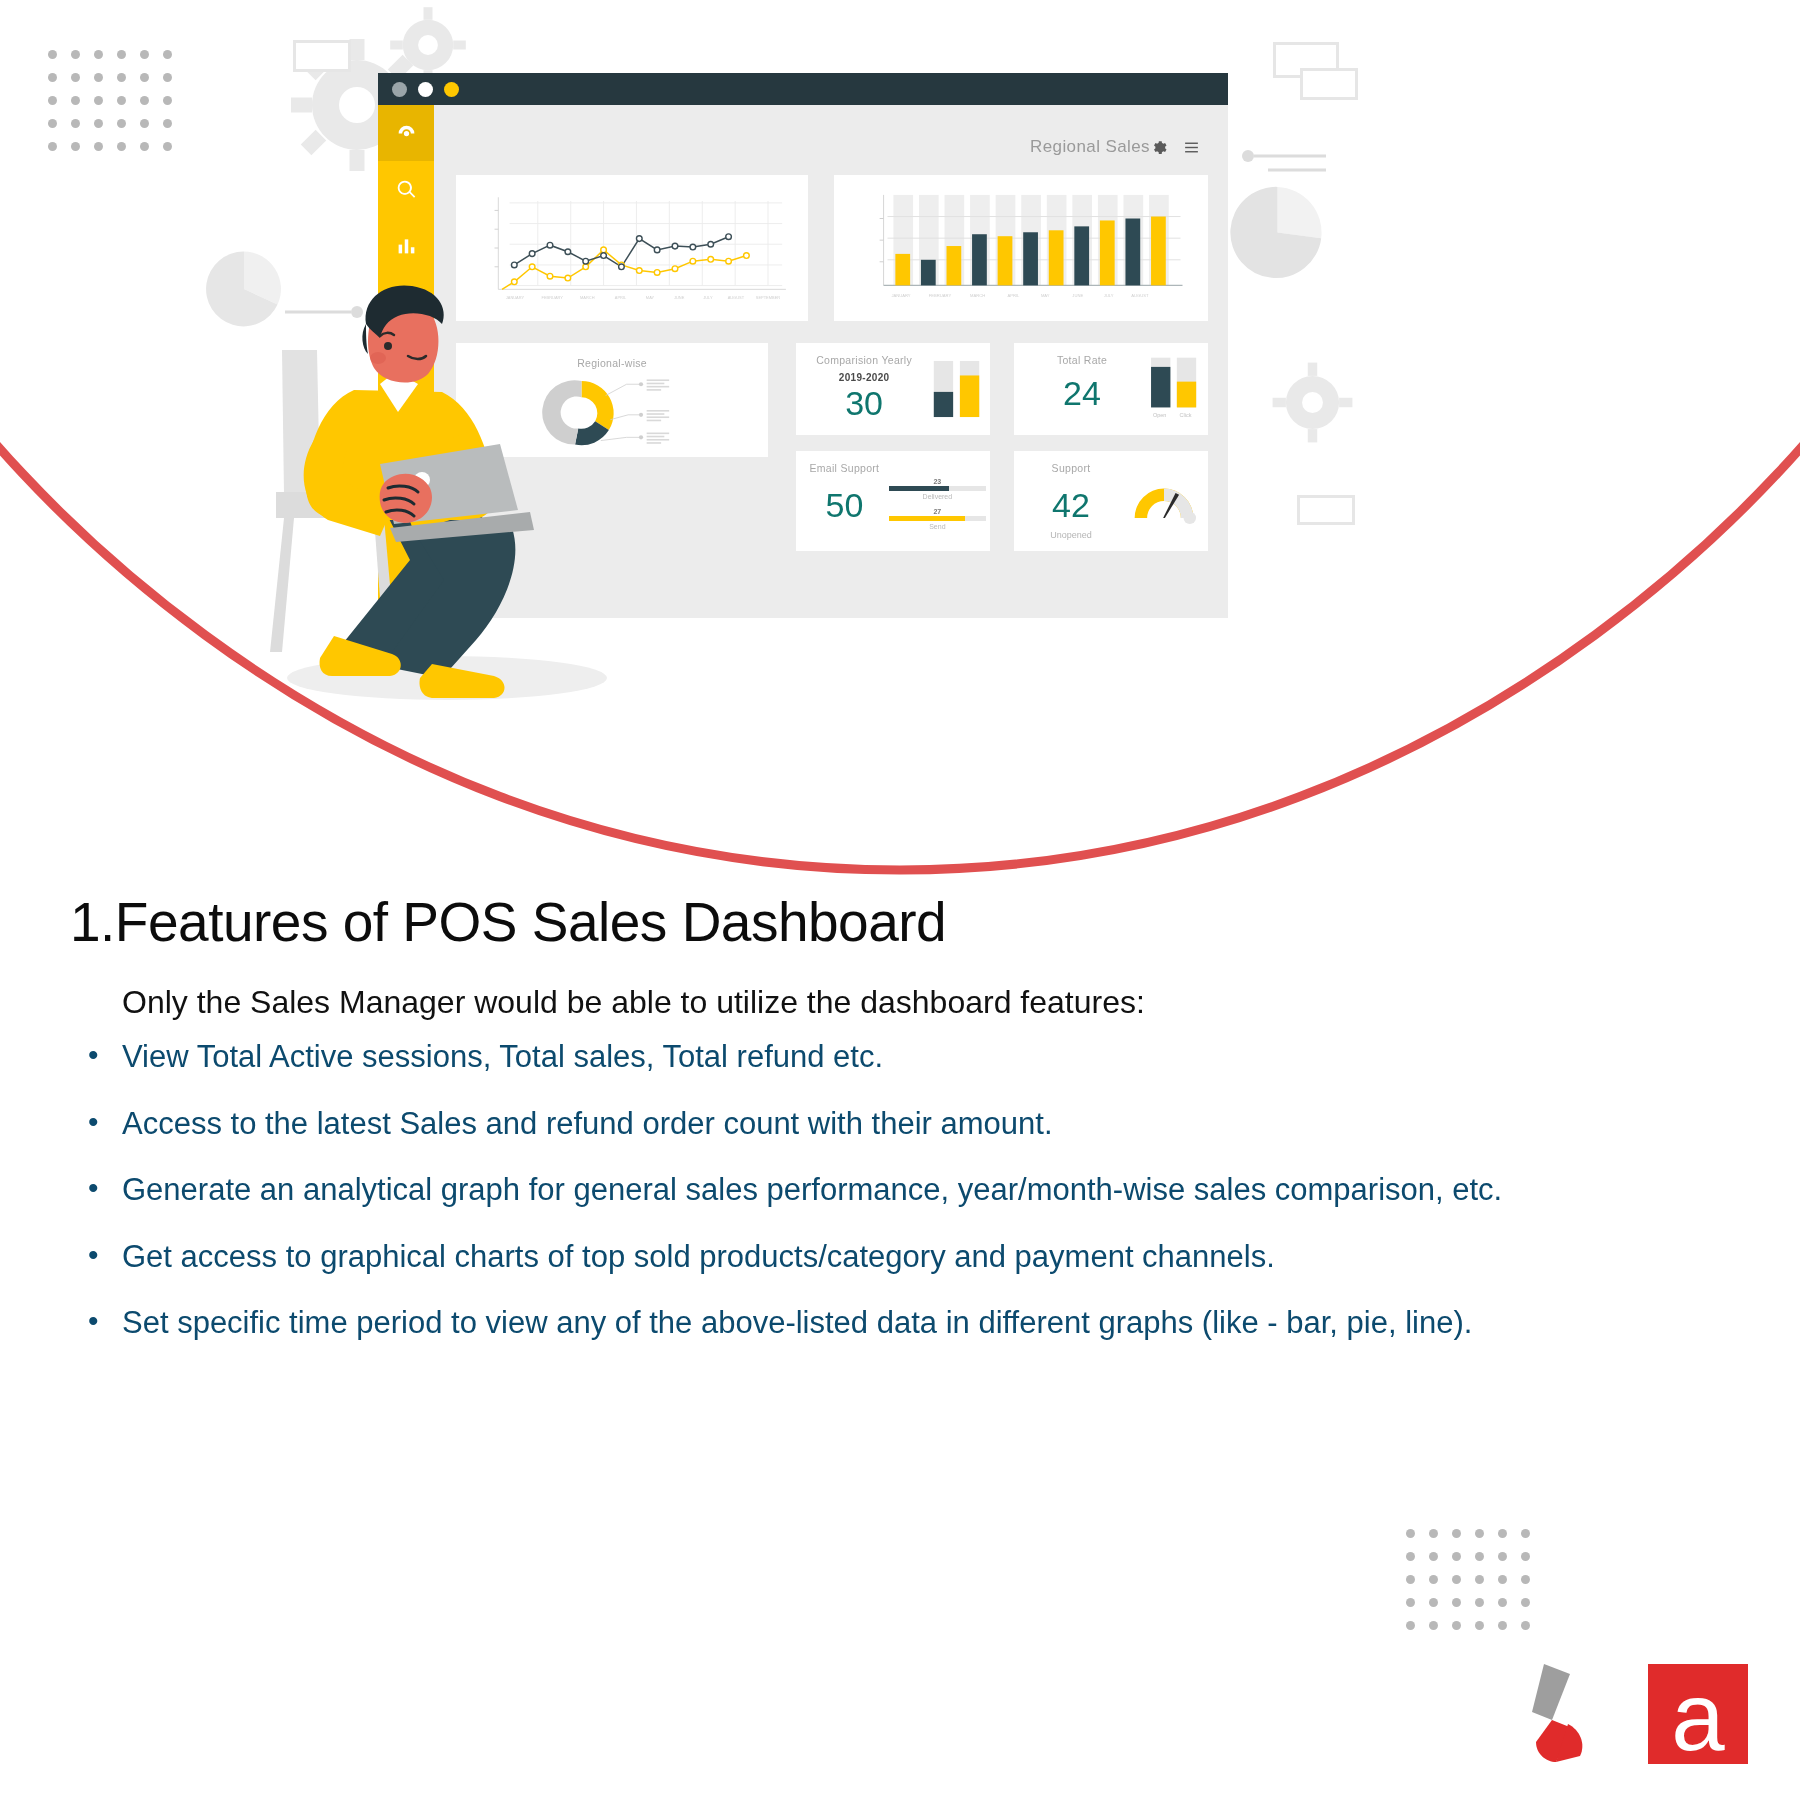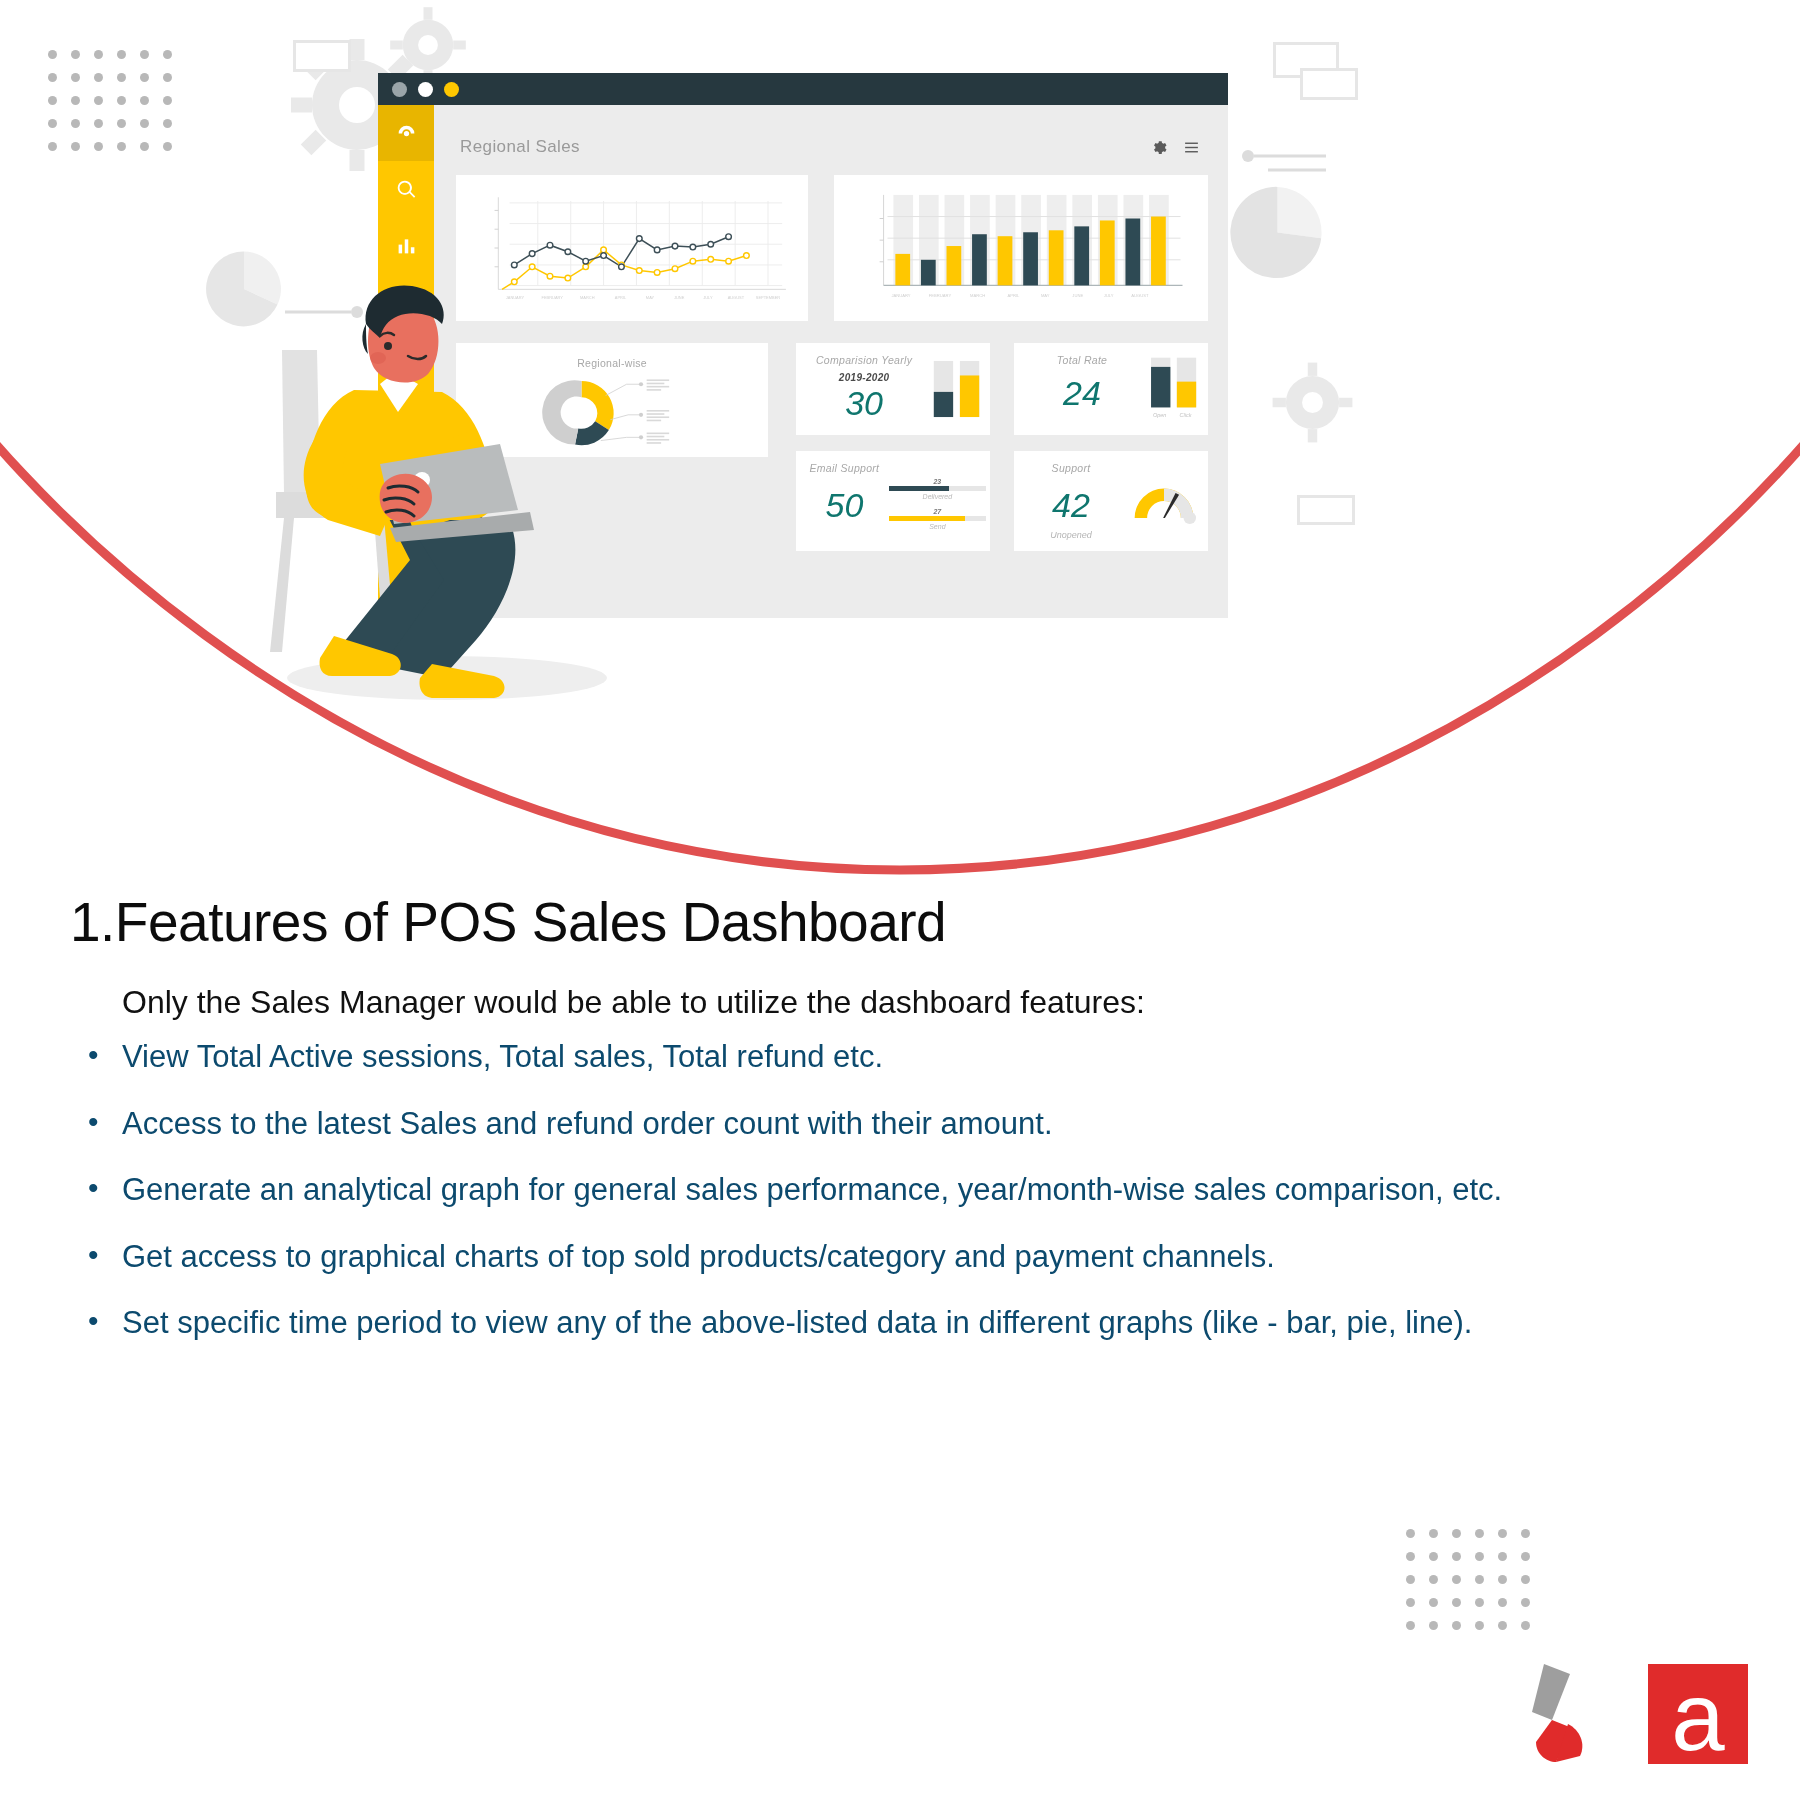--- a/index.html
+++ b/index.html
@@ -27,34 +27,34 @@
     background:#ececec; box-shadow:0 0 0 0 transparent;
   }
   #titlebar { height:32px; background:#26383f; display:flex; align-items:center; padding-left:14px; gap:11px; }
   .tb-dot { width:15px; height:15px; border-radius:50%; }
   #win-body { display:flex; height:513px; }
   #sidebar { width:56px; background:#ffc700; flex:none; }
   .side-item { height:56px; display:flex; align-items:center; justify-content:center; color:#fff; }
   .side-item.active { background:#e8b500; }
   .side-item svg { width:21px; height:21px; fill:#fff; }
   #content { flex:1; background:#ececec; padding:18px 20px 0 22px; position:relative; }
-  #content-head { display:flex; align-items:center; justify-content:space-between; padding:0 8px 0 4px; height:48px; }
+  #content-head { display:flex; align-items:center; justify-content:flex-end; padding:0 8px 0 4px; height:48px; }
   #content-title { color:#9a9a9a; font-size:17px; letter-spacing:.4px; }
   .head-icons { display:flex; gap:16px; align-items:center; color:#6d6d6d; }
   .head-icons svg { width:17px; height:17px; fill:#5a5a5a; }
 
   .card { background:#fff; }
   #row1 { display:flex; gap:26px; height:146px; margin-top:4px; }
   #card-line { flex:1 1 60%; padding:14px 16px; }
   #card-bar  { flex:1 1 64%; padding:14px 16px; }
 
   #row2 { display:flex; gap:28px; margin-top:22px; height:114px;text-align:center; }
   #card-donut { flex:1 1 43%; padding:14px 18px; }
   #mini-grid { flex:1 1 57%; display:grid; grid-template-columns:1fr 1fr; grid-template-rows:1fr 1fr; gap:16px 24px; }
-  .mini { background:#fff; padding:11px 4px; position:relative; display:flex;font-style:italic; }
+  .mini { background:#fff; padding:11px 4px; position:relative; display:flex; }
   .mini-title { color:#a8a8a8; font-size:10.5px; letter-spacing:.3px; }
   .mini-sub { color:#4a4a4a; font-size:10px; font-weight:bold; letter-spacing:.3px; margin-top:6px;}
   .mini-big { color:#0f766e; font-size:34px; font-weight:300; line-height:1; margin-top:3px; }
   .mini-note { color:#b5b5b5; font-size:9px; margin-top:8px; }
 
   
   #person { position:absolute; left:262px; top:280px; width:380px; height:430px; }
 
   
   #arc { position:absolute; left:-40px; top:400px; width:1880px; height:520px; overflow:hidden; }

